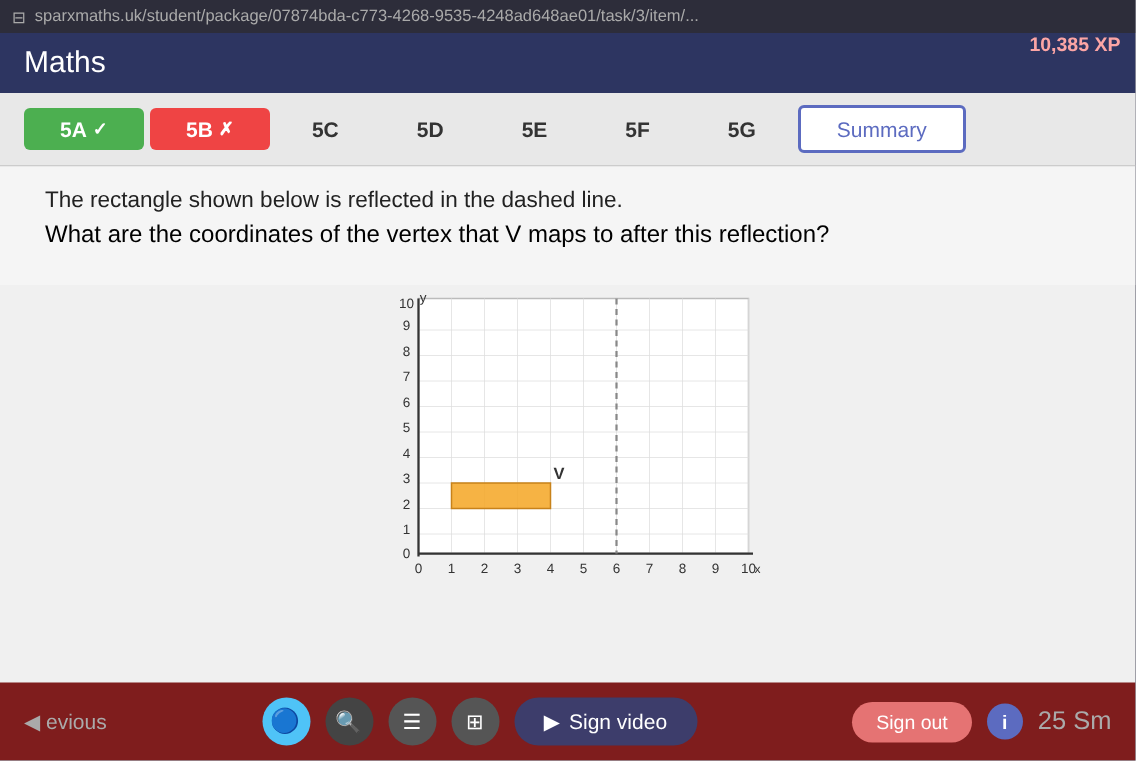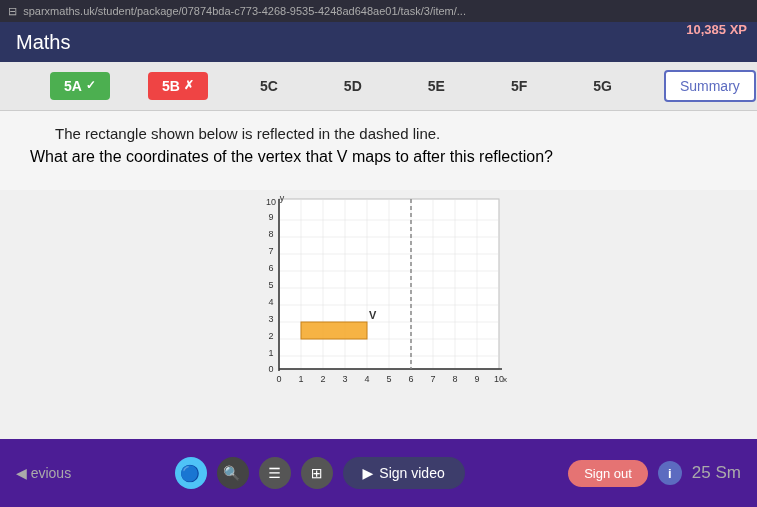--- a/index.html
+++ b/index.html
@@ -60,28 +60,28 @@
     .tab-bar {
       background: #e8e8e8;
       display: flex;
       align-items: center;
       padding: 8px 16px;
       gap: 4px;
       border-bottom: 1px solid #ccc;
     }
 
     .tab {
-      padding: 6px 14px;
+      padding: 6px 24px;
       border-radius: 4px;
       font-size: 14px;
       font-weight: 600;
       cursor: pointer;
       display: flex;
+      align-items: center;
       gap: 4px;
-      margin-left: 34px;
     }
 
     .tab-5a {
       background: #4caf50;
       color: white;
     }
     .tab-5b {
       background: #ef4444;
       color: white;
     }
@@ -98,21 +98,20 @@
 
     
     .question-area {
       padding: 14px 30px 8px 30px;
       background: #f5f5f5;
     }
     .question-line1 {
       font-size: 15px;
       color: #222;
       margin-bottom: 6px;
-      margin-left: 25px;
     }
     .question-line2 {
       font-size: 16px;
       color: #000000;
       margin-bottom: 16px;
     }
 
     
     .graph-container {
       display: flex;
@@ -127,22 +126,22 @@
       height: 200px;
       margin-top: 4px;
     }
 
     
     .bottom-bar {
       position: absolute;
       bottom: 0;
       left: 0;
       right: 0;
-      height: 68px;
-      background: #4c1d95;
+      height: 52px;
+      background: #7f1d1d;
       display: flex;
       align-items: center;
       justify-content: space-between;
       padding: 0 16px;
     }
 
     .prev-btn {
       color: #aaa;
       font-size: 14px;
       cursor: pointer;

